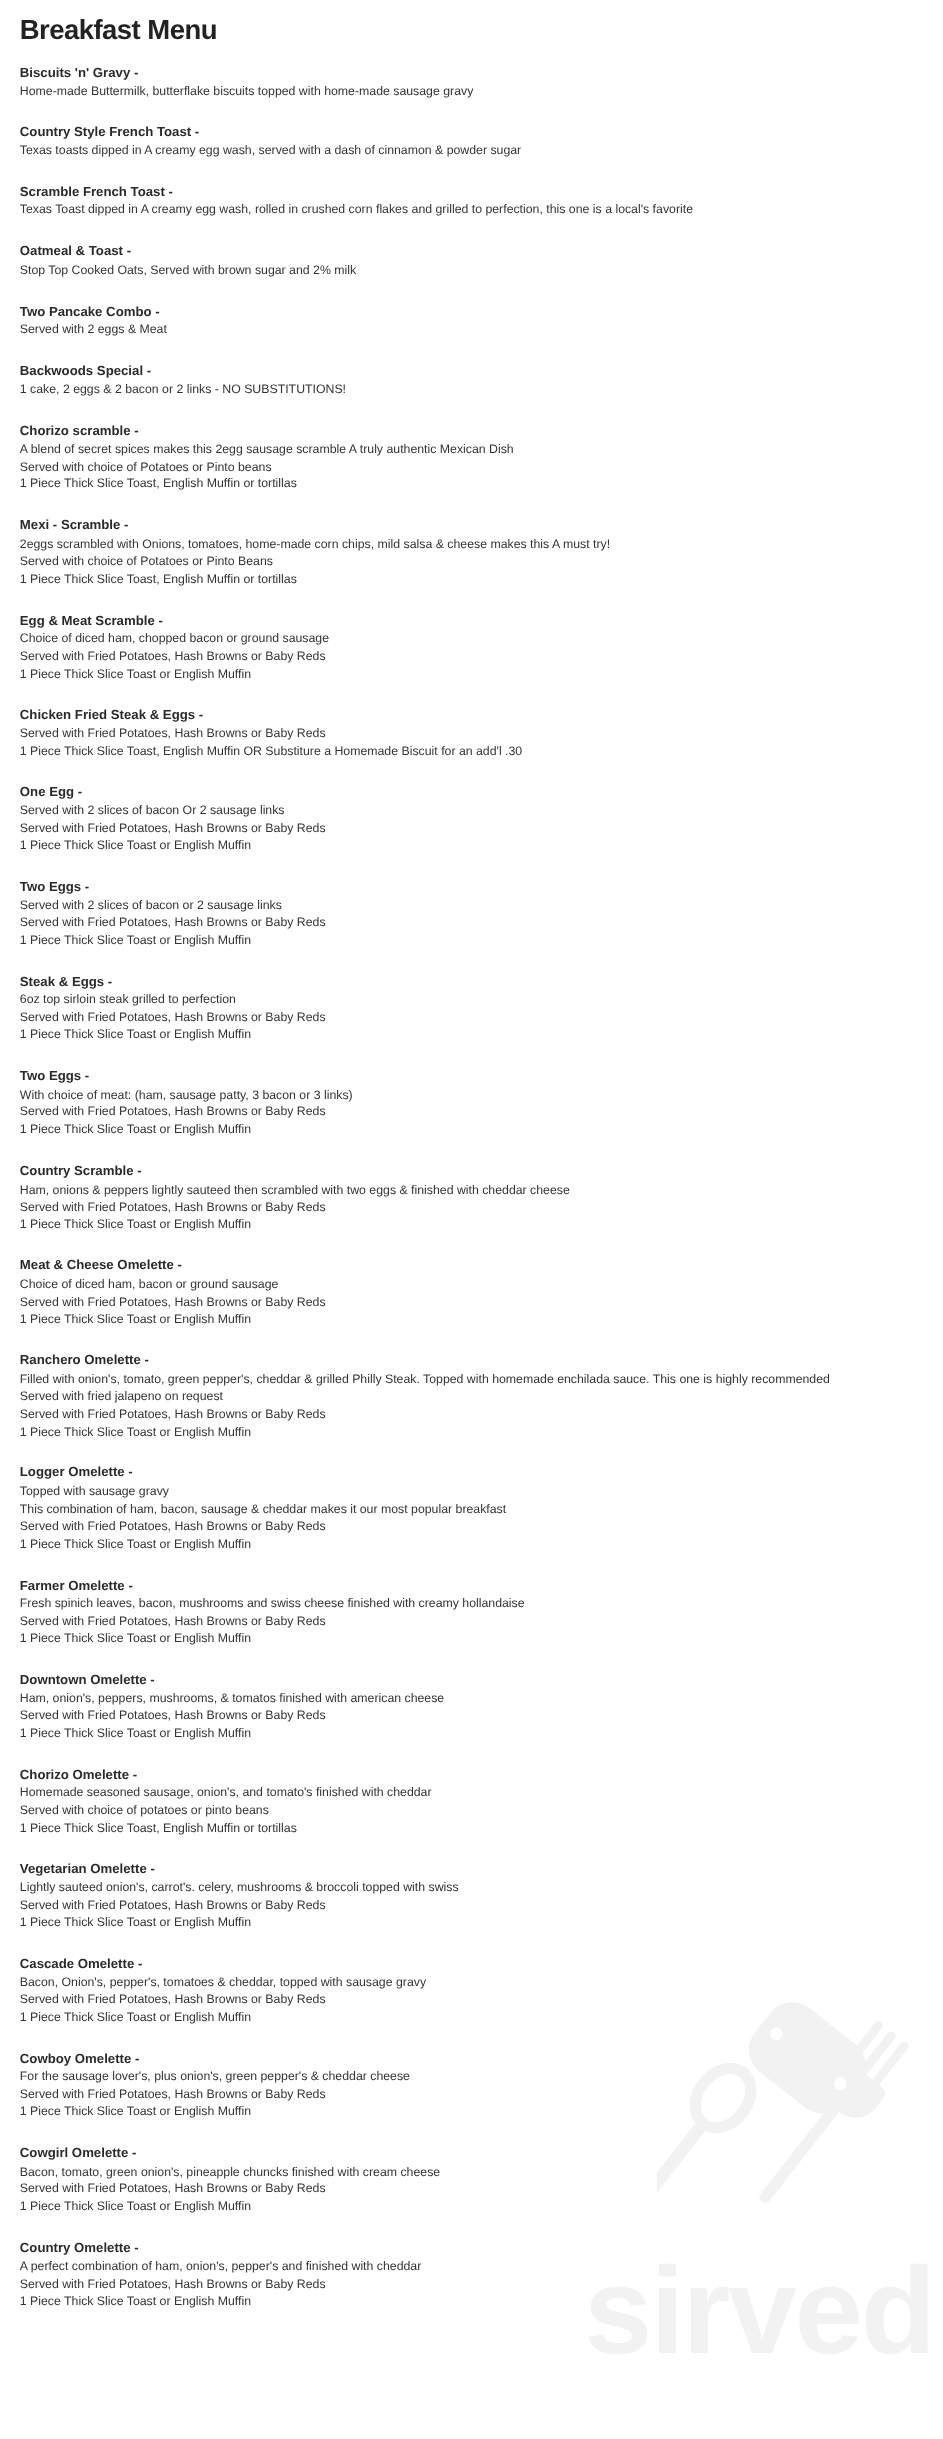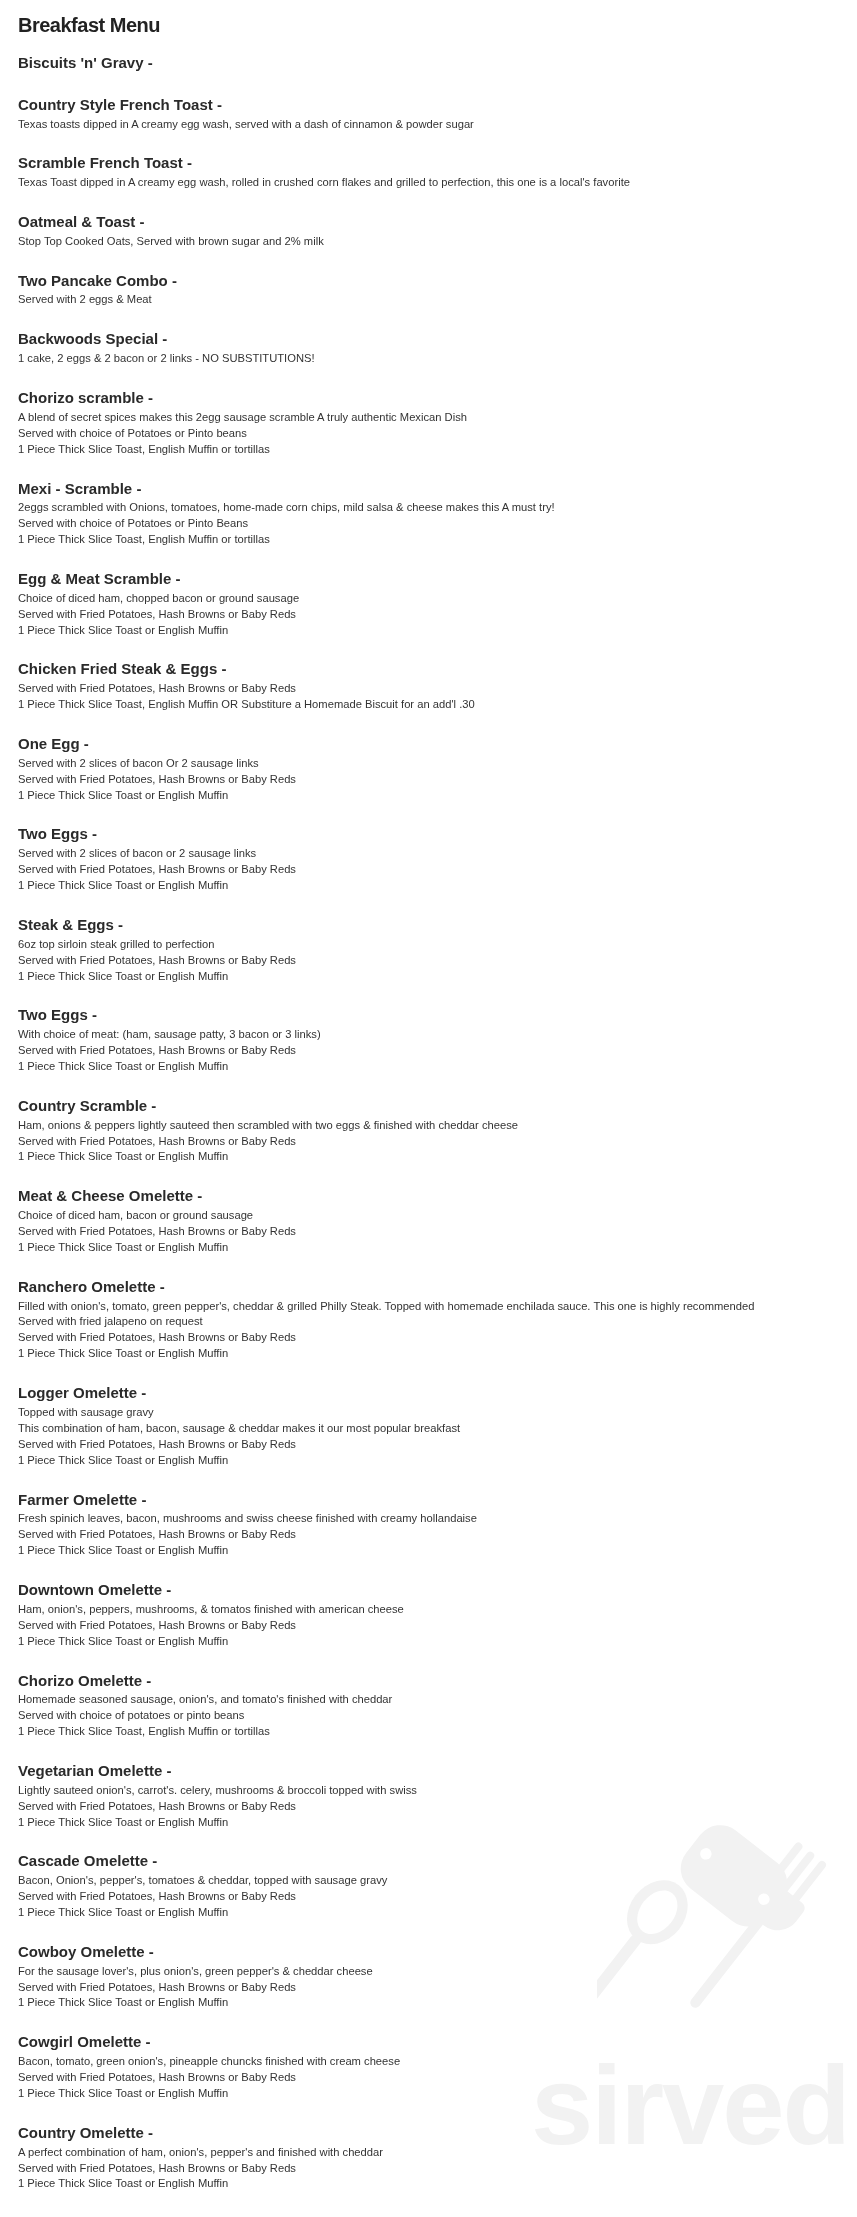--- a/index.html
+++ b/index.html
@@ -48,36 +48,36 @@
 
   
   #page {
     position: relative;
     z-index: 2;
     padding: 14px 22px 30px 18px;
     box-sizing: border-box;
   }
 
   h1#menu-title {
-    font-size: 20px;
+    font-size: 25px;
     font-weight: 700;
     letter-spacing: -0.5px;
     color: #222222;
     margin: 0 0 16px 0;
     line-height: 1.1;
   }
 
   .menu-item {
     margin: 0 0 20px 0;
   }
   .menu-item:last-child {
     margin-bottom: 0;
   }
   .item-name {
-    font-size: 15px;
+    font-size: 12px;
     font-weight: 700;
     color: #2a2a2a;
     line-height: 1.45;
     margin: 0 0 1px 0;
   }
   .item-desc {
     font-size: 11.2px;
     font-weight: 400;
     color: #333333;
     line-height: 1.42;
@@ -114,20 +114,21 @@
     </g>
   </svg>
   <div class="wm-word">sirved</div>
 </div>
 
 <div id="page">
   <h1 id="menu-title">Breakfast Menu</h1>
   <div id="menu-list">
       <div class="menu-item">
         <div class="item-name">Biscuits 'n' Gravy -</div>
+        <div class="item-desc">Home-made Buttermilk, butterflake biscuits topped with home-made sausage gravy</div>
       </div>
       <div class="menu-item">
         <div class="item-name">Country Style French Toast -</div>
         <div class="item-desc">Texas toasts dipped in A creamy egg wash, served with a dash of cinnamon &amp; powder sugar</div>
       </div>
       <div class="menu-item">
         <div class="item-name">Scramble French Toast -</div>
         <div class="item-desc">Texas Toast dipped in A creamy egg wash, rolled in crushed corn flakes and grilled to perfection, this one is a local's favorite</div>
       </div>
       <div class="menu-item">

